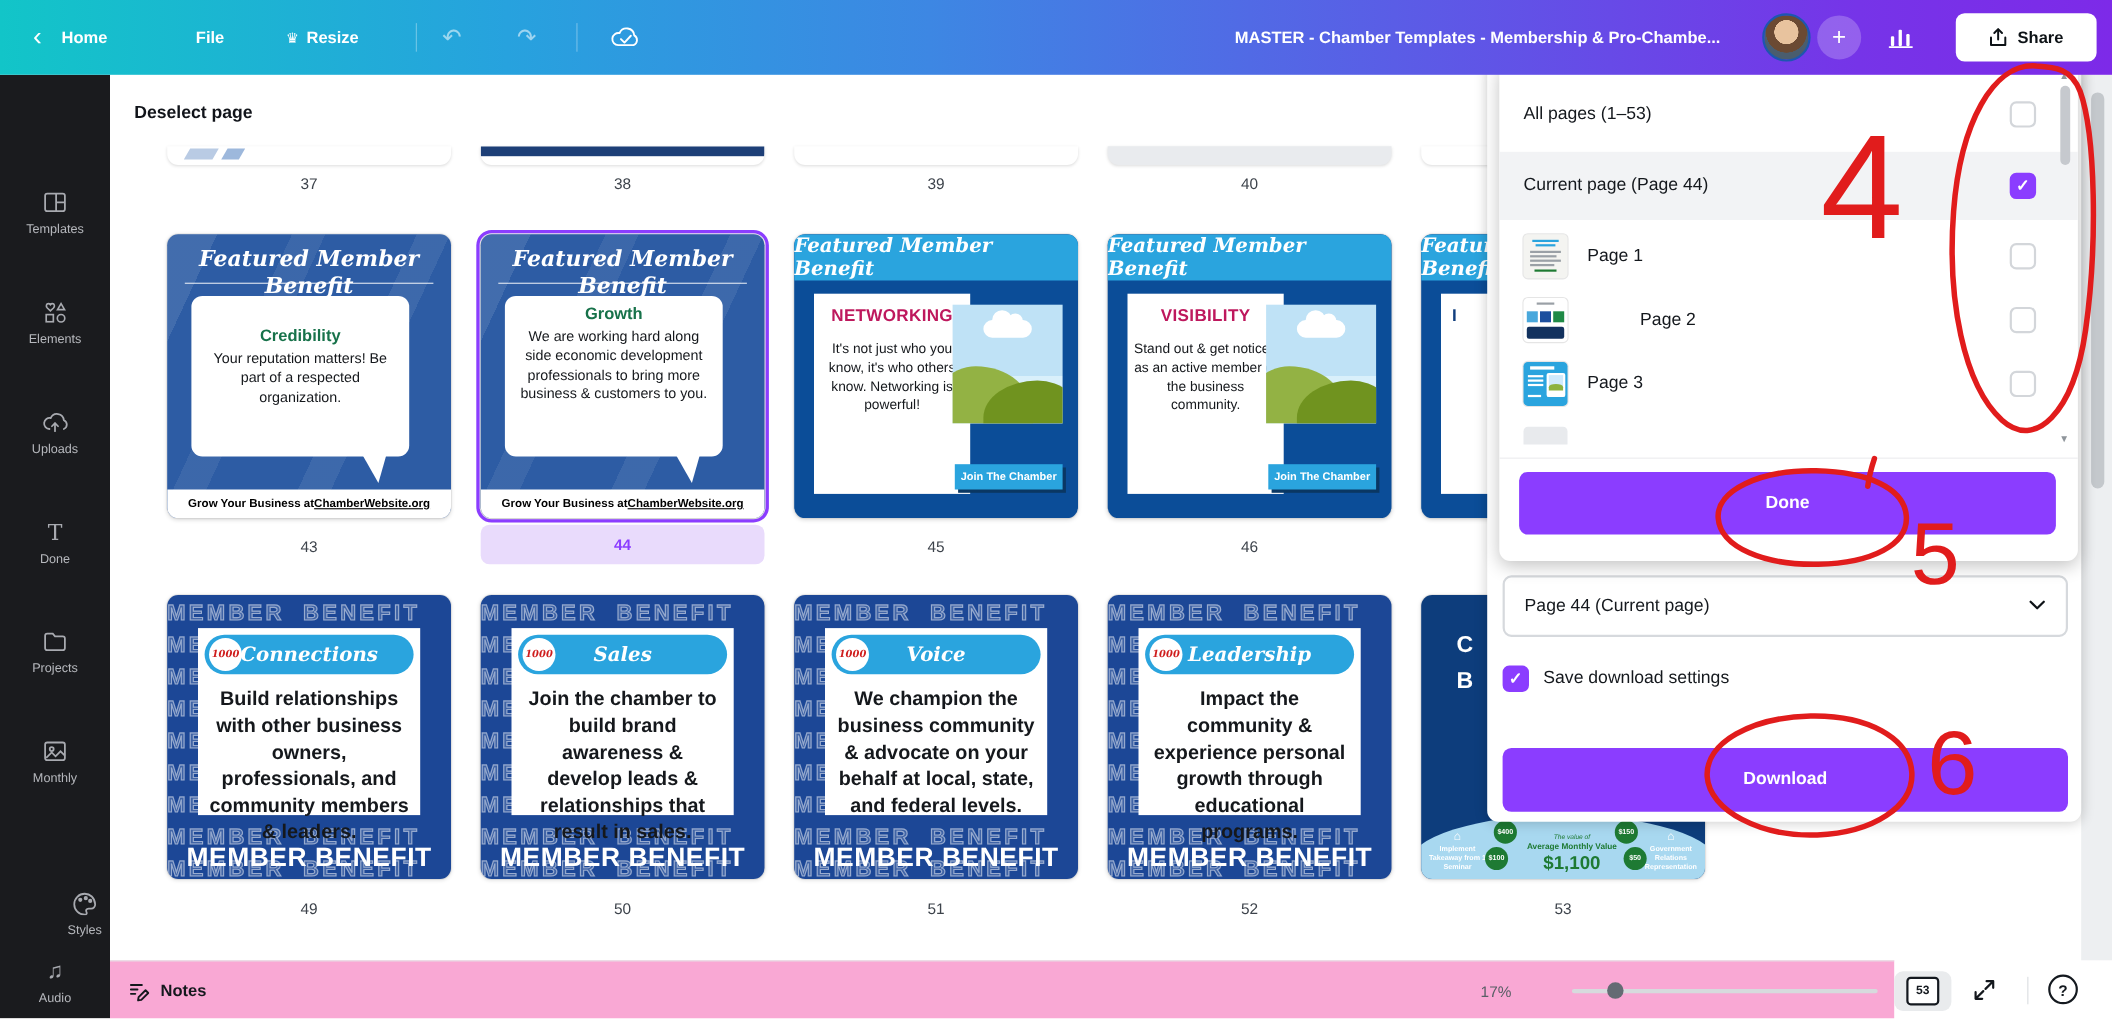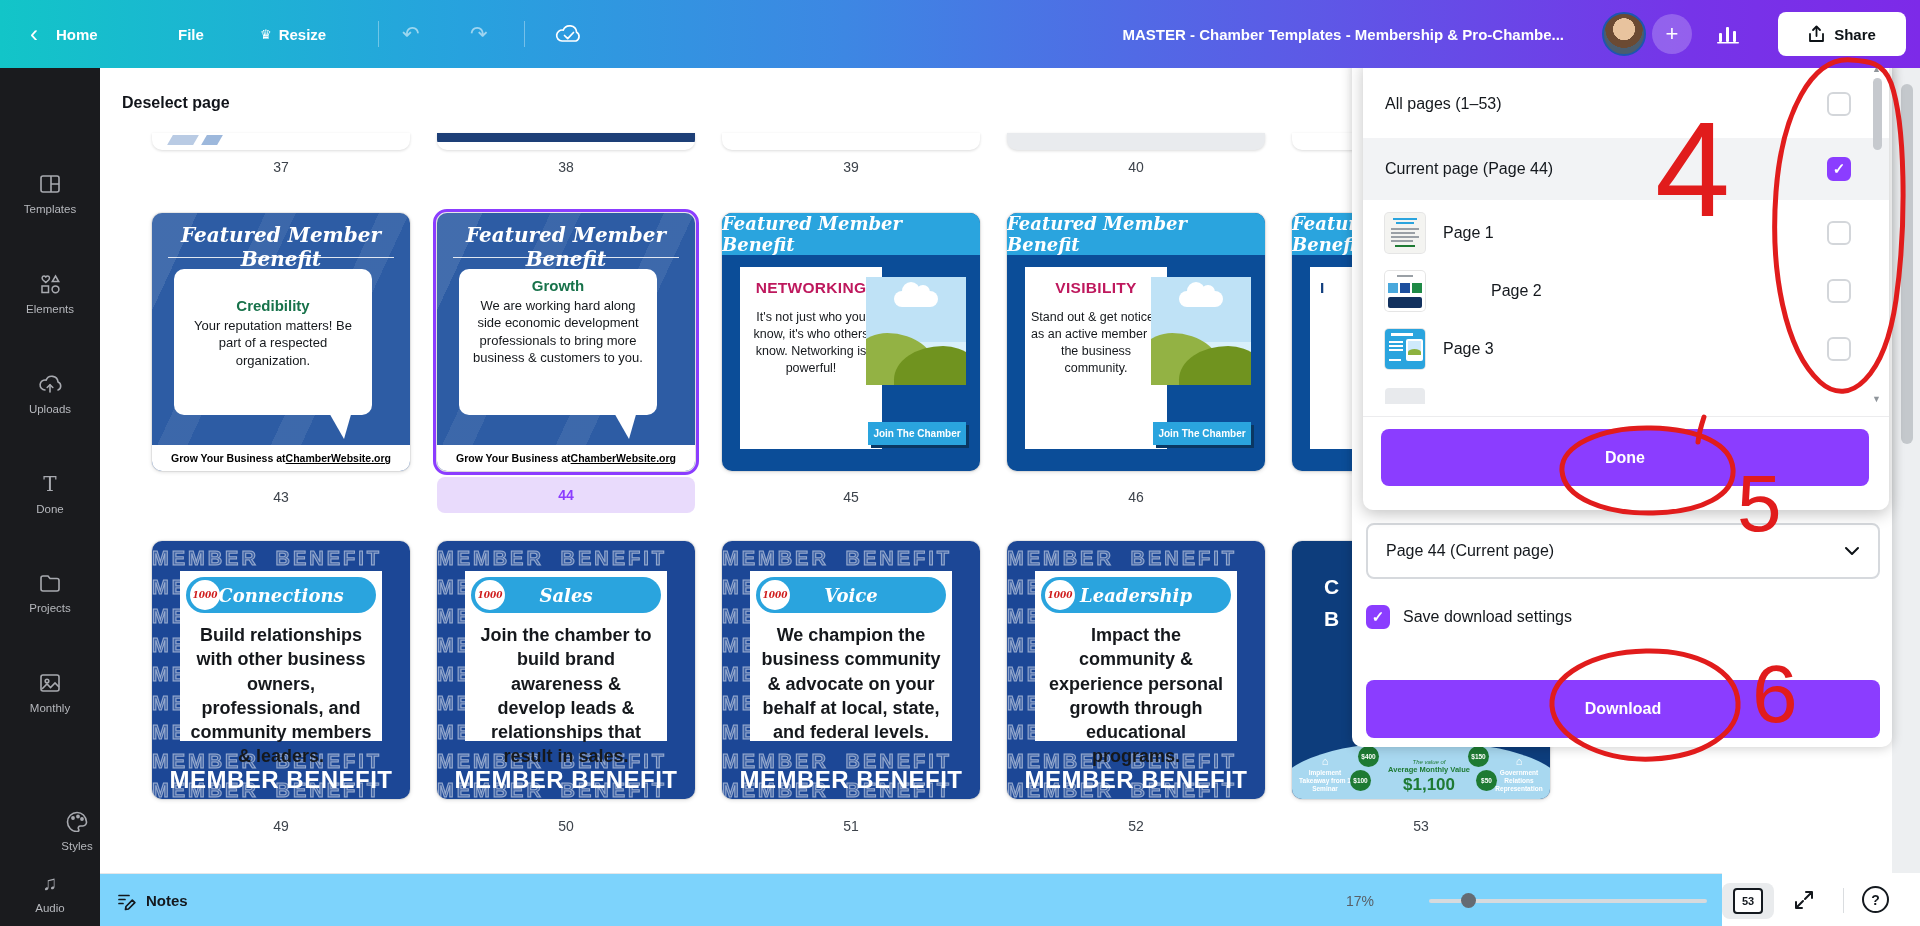--- a/index.html
+++ b/index.html
@@ -125,21 +125,21 @@
   .thumb{width:40px;height:40px;border-radius:4px;overflow:hidden;position:relative;
     box-shadow:0 0 0 1px rgba(0,0,0,.1);margin-right:18px;flex:none;}
   .tline{position:absolute;left:15%;height:2px;background:#9aa0a6;width:70%;}
   .pp-scroll-up{position:absolute;right:8px;top:6px;font-size:9px;color:#8f959b;z-index:3;}
   .pp-scroll-dn{position:absolute;right:8px;top:336px;font-size:9px;color:#8f959b;z-index:3;}
   .pp-thumb{position:absolute;right:7px;top:20px;width:9px;height:72px;background:#c6c9ce;border-radius:5px;z-index:3;}
   .psep{position:absolute;left:0;right:0;top:358px;height:1px;background:#ececee;}
   .done-btn{position:absolute;left:18px;right:20px;top:371px;height:57px;}
 
   
-  .bottombar{position:absolute;left:100px;top:873px;width:1622px;height:53px;background:#7dd3fc;
+  .bottombar{position:absolute;left:100px;top:873px;width:1622px;height:53px;background:#f9a8d4;
     border-top:1px solid #e5e7e9;z-index:25;}
   .notes{position:absolute;left:16px;top:0;height:53px;display:flex;align-items:center;gap:10px;
     font-size:15px;font-weight:600;color:#14181d;}
   .zoomtxt{position:absolute;left:1246px;top:0;height:53px;display:flex;align-items:center;font-size:14px;color:#595f66;}
   .slider-track{position:absolute;left:1329px;top:25px;width:278px;height:4px;background:#d7dadd;border-radius:2px;}
   .slider-thumb{position:absolute;left:1361px;top:19px;width:15px;height:15px;border-radius:50%;background:#646b73;}
   .pagesbtn{position:absolute;left:1622px;top:9px;width:52px;height:36px;background:#e9ebed;border-radius:8px;
     display:flex;align-items:center;justify-content:center;}
   .pagesicon{position:relative;width:26px;height:22px;border:2px solid #14191f;border-radius:4px;background:#fff;
     display:flex;align-items:center;justify-content:center;font-size:11px;font-weight:700;color:#14191f;}

